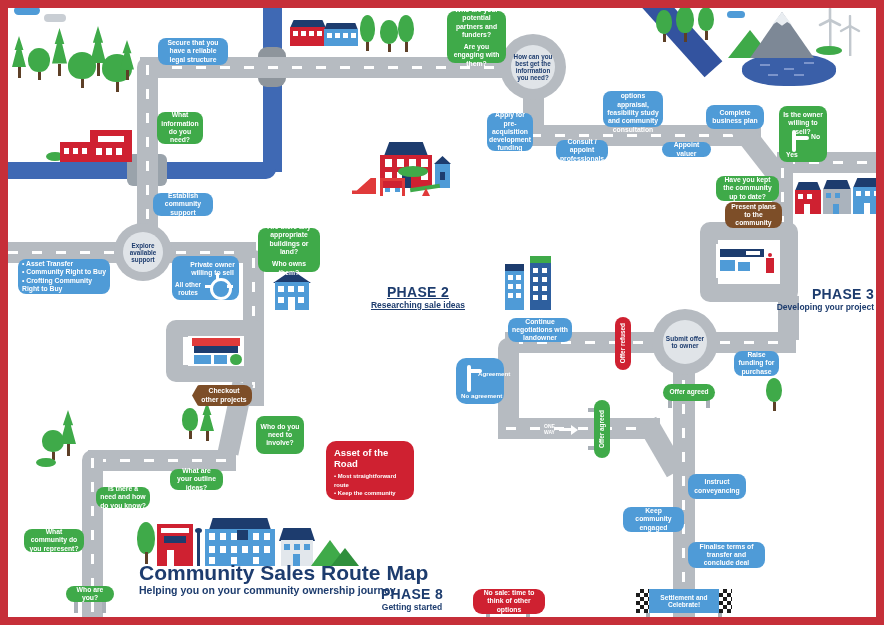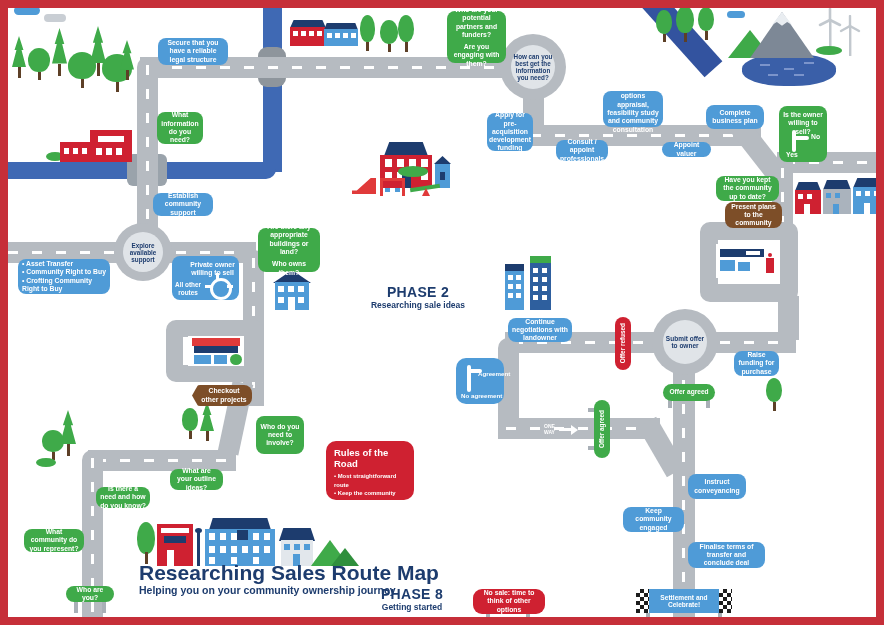--- a/index.html
+++ b/index.html
@@ -327,27 +327,31 @@
     <i class="winb" style="left:151px;top:30px;width:6px;height:6px;box-shadow:10px 0 #4f9bd7,20px 0 #4f9bd7;"></i>
     <i class="winb" style="left:160px;top:40px;width:7px;height:12px;"></i>
     <i class="abs" style="left:178px;top:26px;width:38px;height:26px;background:#3faa49;clip-path:polygon(50% 0,100% 100%,0 100%);"></i>
     <i class="abs" style="left:198px;top:34px;width:28px;height:18px;background:#2f8f3c;clip-path:polygon(50% 0,100% 100%,0 100%);"></i>
   </div>
 
   <div class="phase" style="left:378px;top:586px;width:68px;text-align:center;">
     <div class="p1">PHASE 8</div>
     <div class="p2">Getting started</div>
   </div>
-  <div class="phase" style="left:368px;top:284px;width:100px;text-align:center;">
+  <div class="phase" style="left:368px;top:284px;width:100px;text-align:center;text-decoration:underline;">
     <div class="p1">PHASE 2</div>
     <div class="p2">Researching sale ideas</div>
   </div>
+  <div class="phase" style="left:768px;top:286px;width:106px;text-align:right;">
+    <div class="p1">PHASE 3</div>
+    <div class="p2">Developing your project</div>
+  </div>
 
   <div class="abs" style="left:139px;top:562px;width:330px;z-index:15;">
-    <div class="title-main">Researching Sales Route Map</div>
+    <div class="title-main">Community Sales Route Map</div>
     <div class="title-blue">Helping you on your community ownership journey</div>
   </div>
 
   <div class="box blue" style="left:158px;top:38px;width:70px;height:27px;">Secure that you have a reliable legal structure</div>
   <div class="box green" style="left:447px;top:11px;width:59px;height:52px;">
     <span>Who are your potential partners and funders?</span>
     <span style="margin-top:4px;">Are you engaging with them?</span>
   </div>
   <div class="box green" style="left:157px;top:112px;width:46px;height:32px;">What information do you need?</div>
   <div class="box blue" style="left:153px;top:193px;width:60px;height:23px;">Establish community support</div>
@@ -430,21 +434,21 @@
 
   <div class="abs" style="left:636px;top:589px;width:96px;height:24px;background:#4f9bd7;z-index:20;display:flex;align-items:center;justify-content:center;">
     <i class="checker" style="left:0;"></i>
     <span style="color:#fff;font-weight:bold;font-size:6.6px;padding:0 14px;text-align:center;">Settlement and Celebrate!</span>
     <i class="checker" style="right:0;"></i>
   </div>
   <i class="leg" style="left:646px;top:612px;width:4px;height:7px;"></i>
   <i class="leg" style="left:718px;top:612px;width:4px;height:7px;"></i>
 
   <div class="rules" style="left:326px;top:441px;width:88px;height:59px;">
-    <div class="rt">Rules of the Road</div>
+    <div class="rt">Asset of the Road</div>
     <div class="ri">• Most straightforward route</div>
     <div class="ri">• Keep the community informed</div>
     <div class="ri">• Project must address local needs</div>
     <div class="ri">• Exit at any stage</div>
   </div>
 
   <div class="frame"></div>
 </div>
 
 </body></html>

